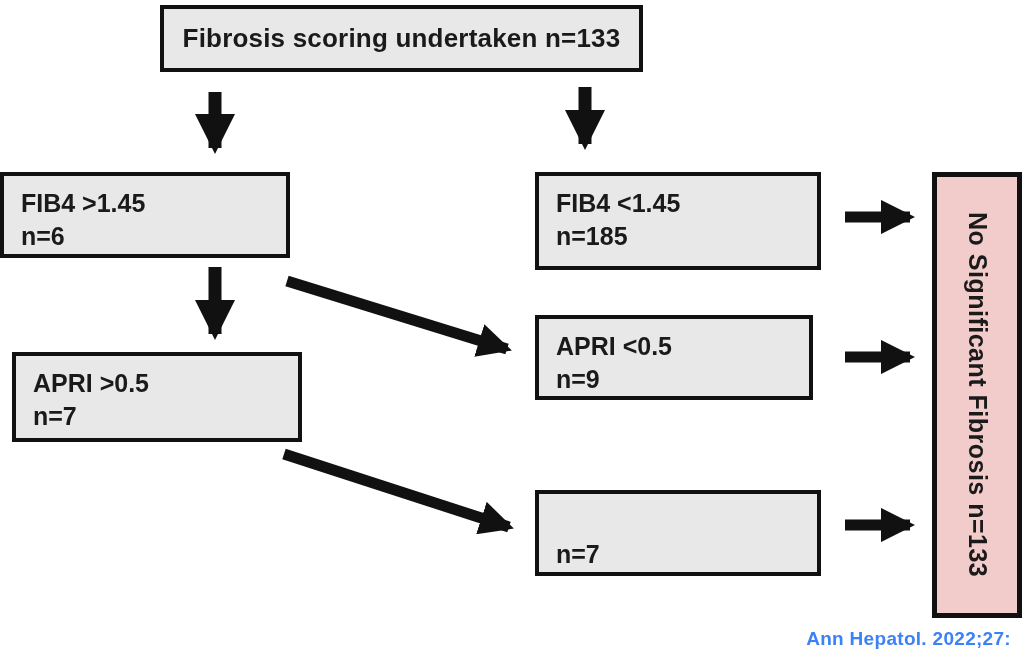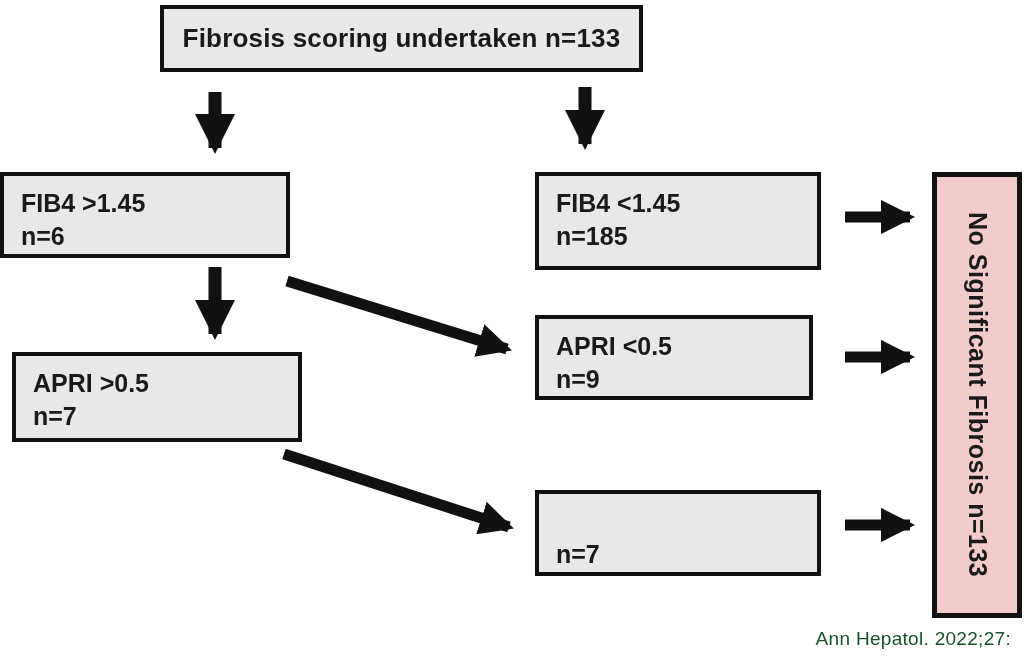--- a/index.html
+++ b/index.html
@@ -57,22 +57,22 @@
     font-size: 25px;
     font-weight: 600;
     letter-spacing: 0.5px;
     white-space: nowrap;
   }
   .citation {
     position: absolute;
     right: 13px;
     top: 628px;
     font-size: 19px;
-    font-weight: 400;
-    color: #14532d;
+    font-weight: 700;
+    color: #3b82f6;
     letter-spacing: 0.3px;
   }
   svg line {
     stroke: var(--arrow, #111111);
     stroke-width: 11;
   }
   svg .vline { stroke-width: 13; }
 </style>
 </head>
 <body>

